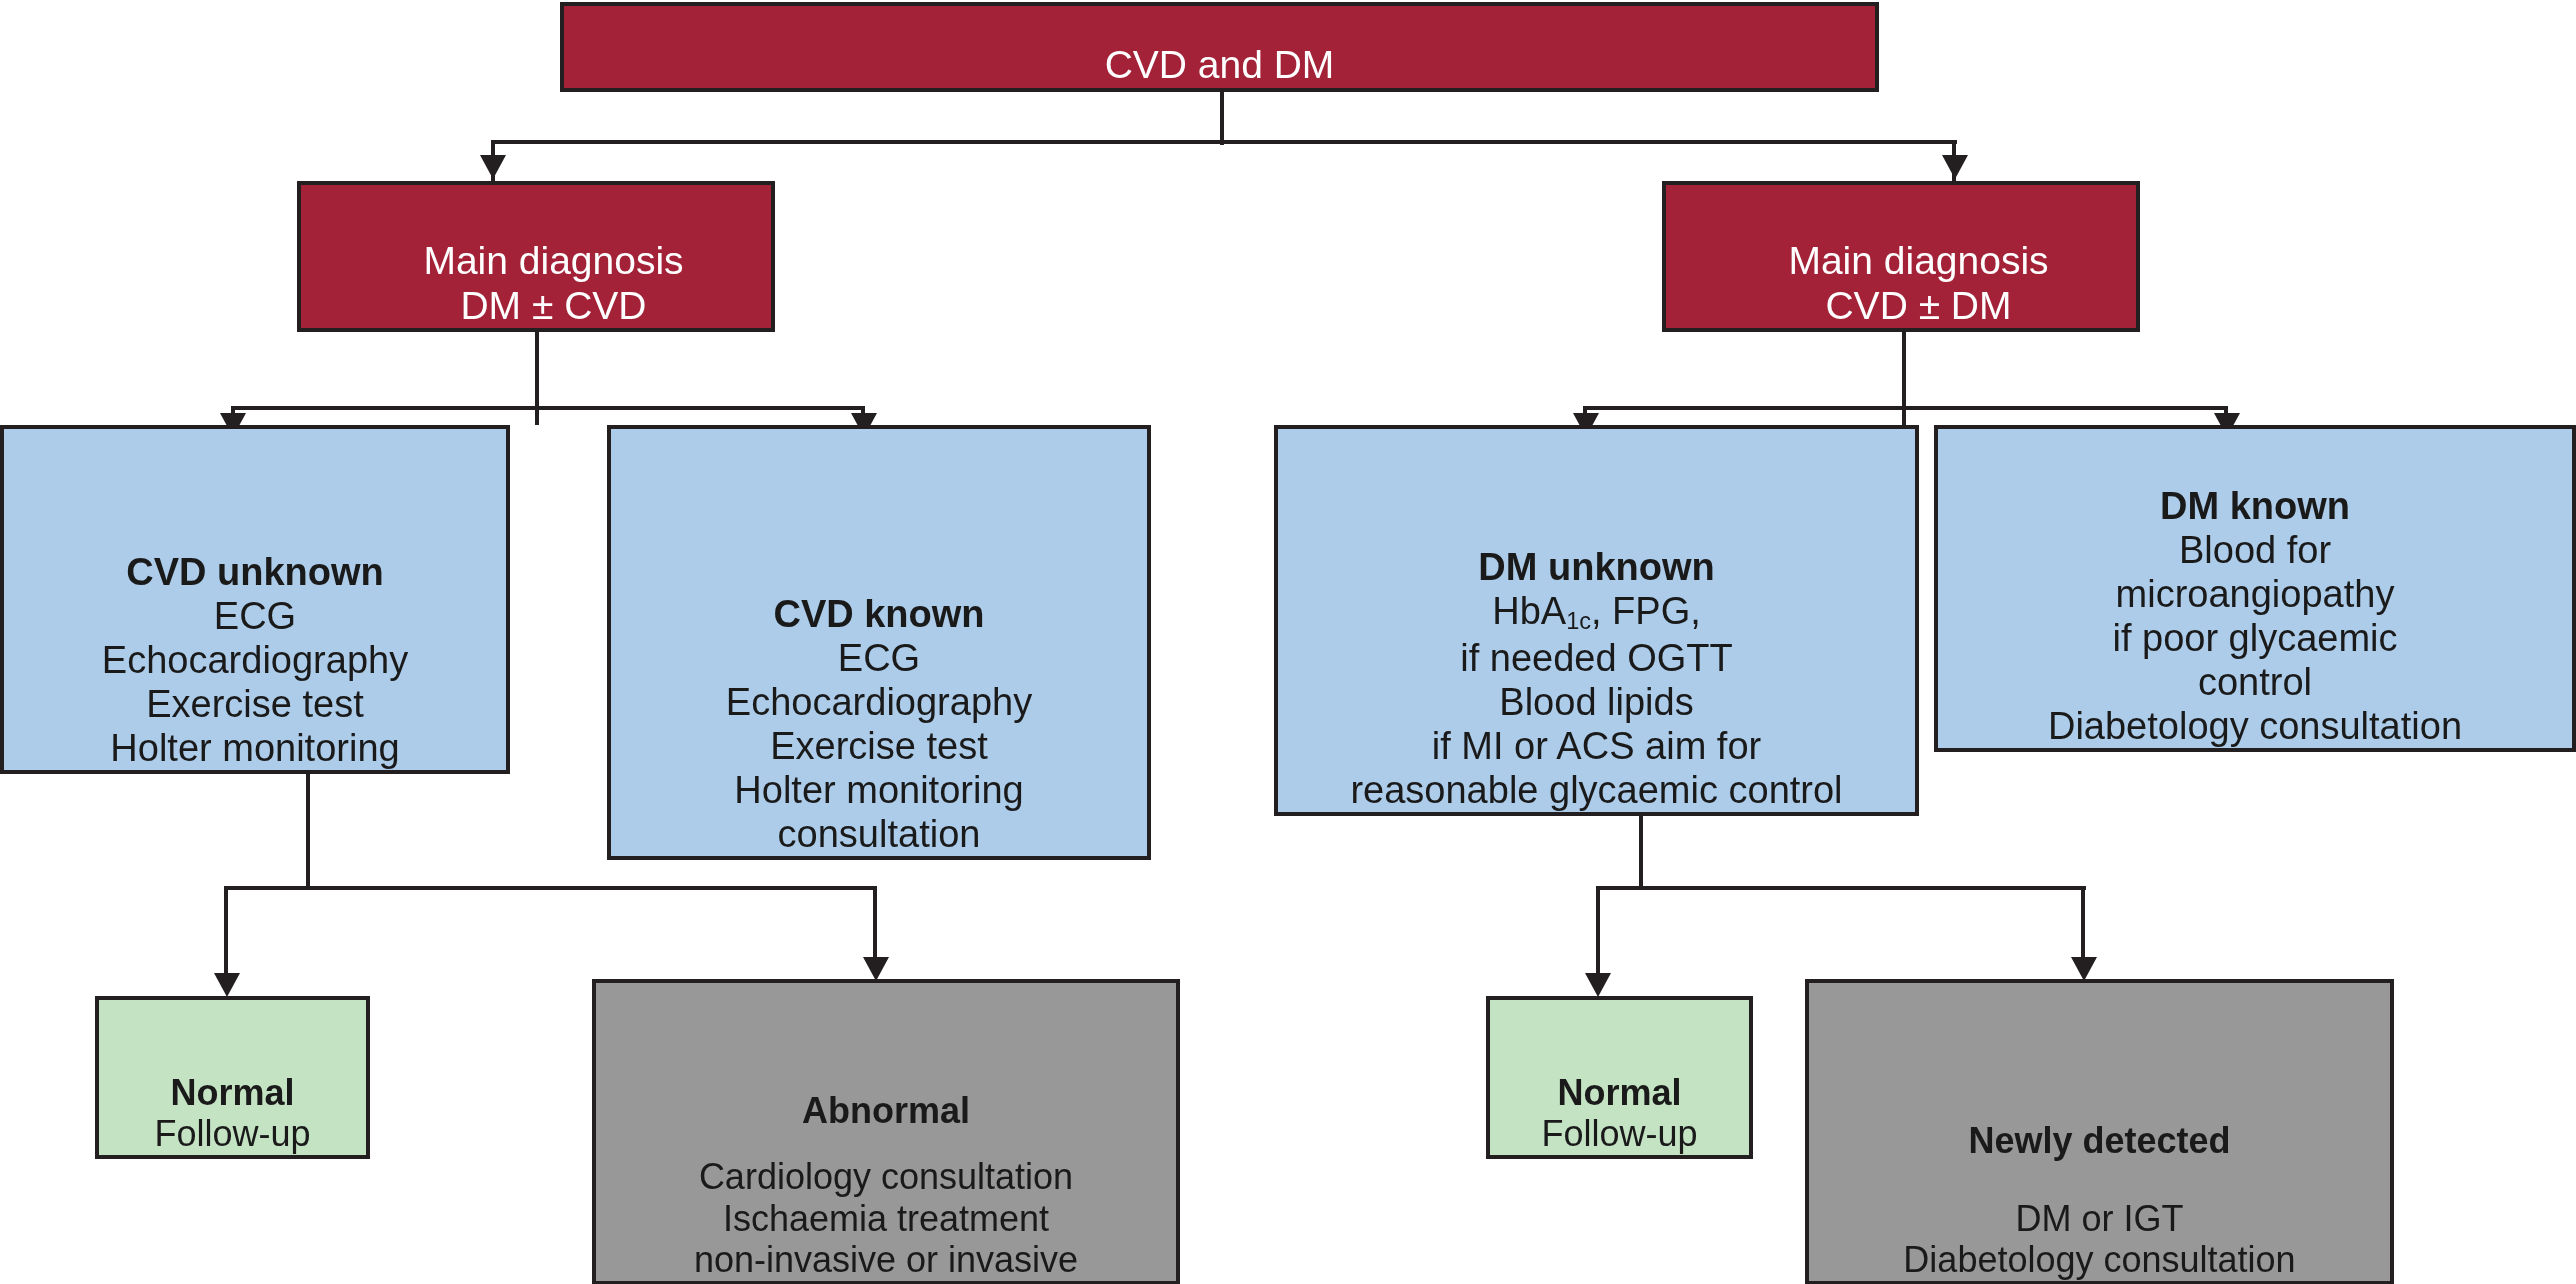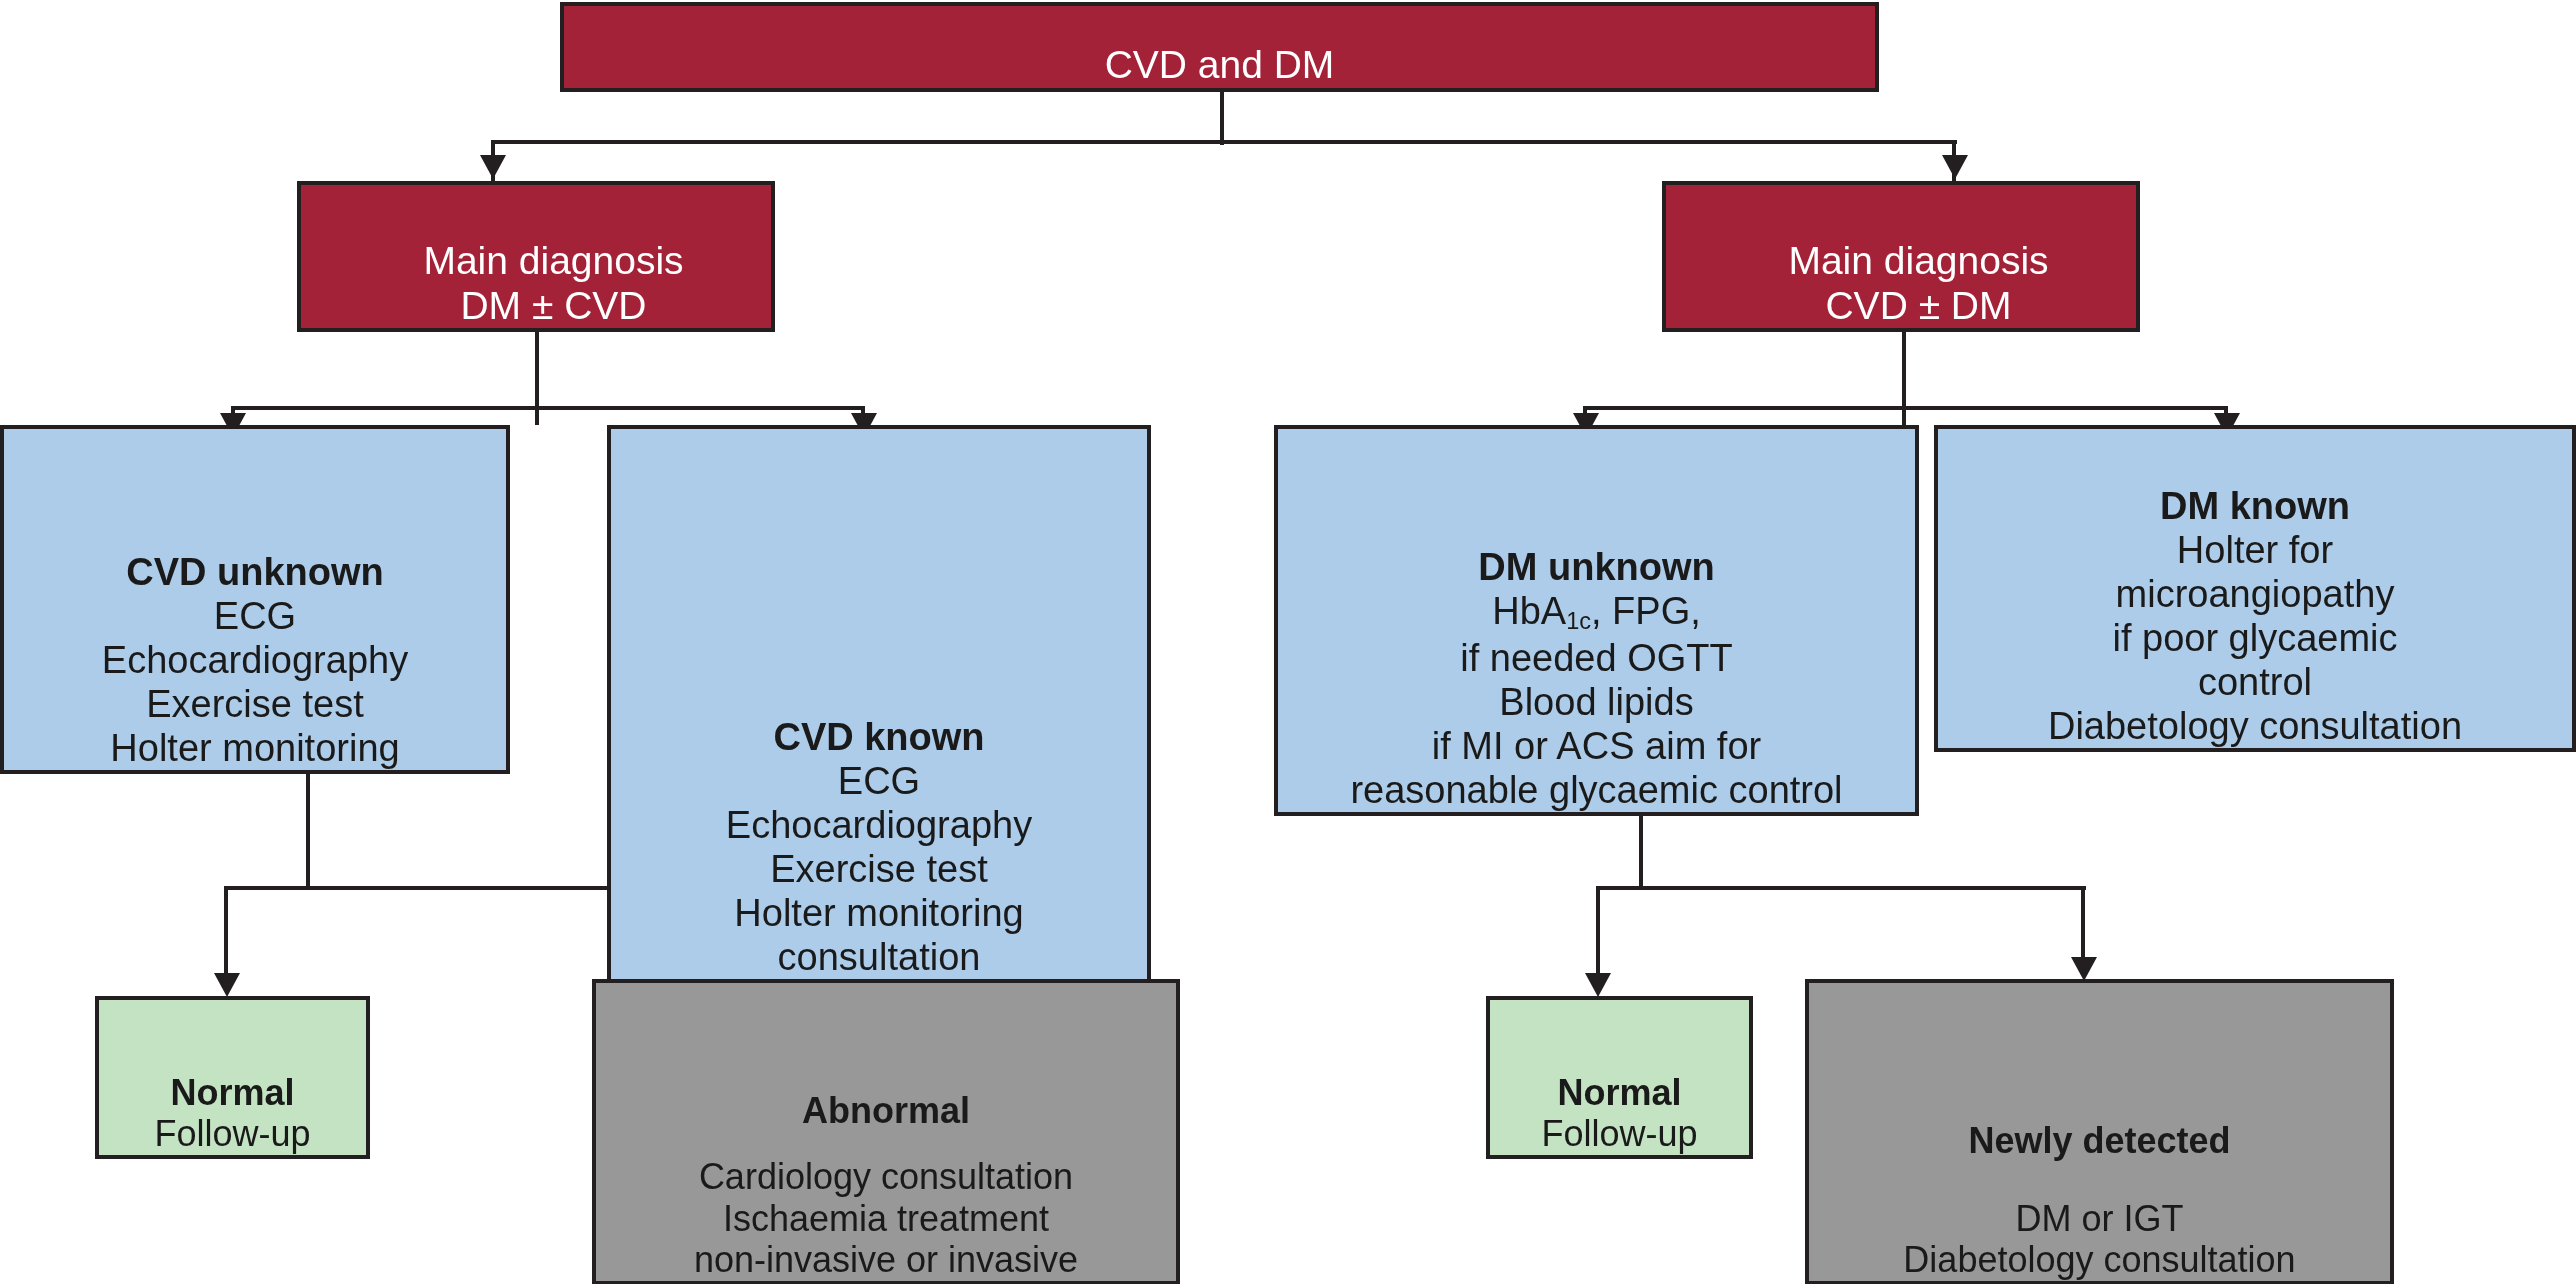--- a/index.html
+++ b/index.html
@@ -116,41 +116,41 @@
   </div>
 
   <div class="node blue f-box" style="left:0px; top:425px; width:510px; height:349px;">
     <span class="ln ttl">CVD unknown</span>
     <span class="ln">ECG</span>
     <span class="ln">Echocardiography</span>
     <span class="ln">Exercise test</span>
     <span class="ln">Holter monitoring</span>
   </div>
 
-  <div class="node blue f-box" style="left:607px; top:425px; width:544px; height:558px;">
+  <div class="node blue f-box" style="left:607px; top:425px; width:544px; height:435px;">
     <span class="ln ttl">CVD known</span>
     <span class="ln">ECG</span>
     <span class="ln">Echocardiography</span>
     <span class="ln">Exercise test</span>
     <span class="ln">Holter monitoring</span>
     <span class="ln">consultation</span>
   </div>
 
   <div class="node blue f-box" style="left:1274px; top:425px; width:645px; height:391px;">
     <span class="ln ttl">DM unknown</span>
     <span class="ln">HbA<sub>1c</sub>, FPG,</span>
     <span class="ln">if needed OGTT</span>
     <span class="ln">Blood lipids</span>
     <span class="ln">if MI or ACS aim for</span>
     <span class="ln">reasonable glycaemic control</span>
   </div>
 
   <div class="node blue f-box" style="left:1934px; top:425px; width:642px; height:327px;">
     <span class="ln ttl">DM known</span>
-    <span class="ln">Holter for</span>
+    <span class="ln">Blood for</span>
     <span class="ln">microangiopathy</span>
     <span class="ln">if poor glycaemic</span>
     <span class="ln">control</span>
     <span class="ln">Diabetology consultation</span>
   </div>
 
   <div class="node green f-term" style="left:95px; top:996px; width:275px; height:163px;">
     <span class="ln ttl">Normal</span>
     <span class="ln">Follow-up</span>
   </div>

